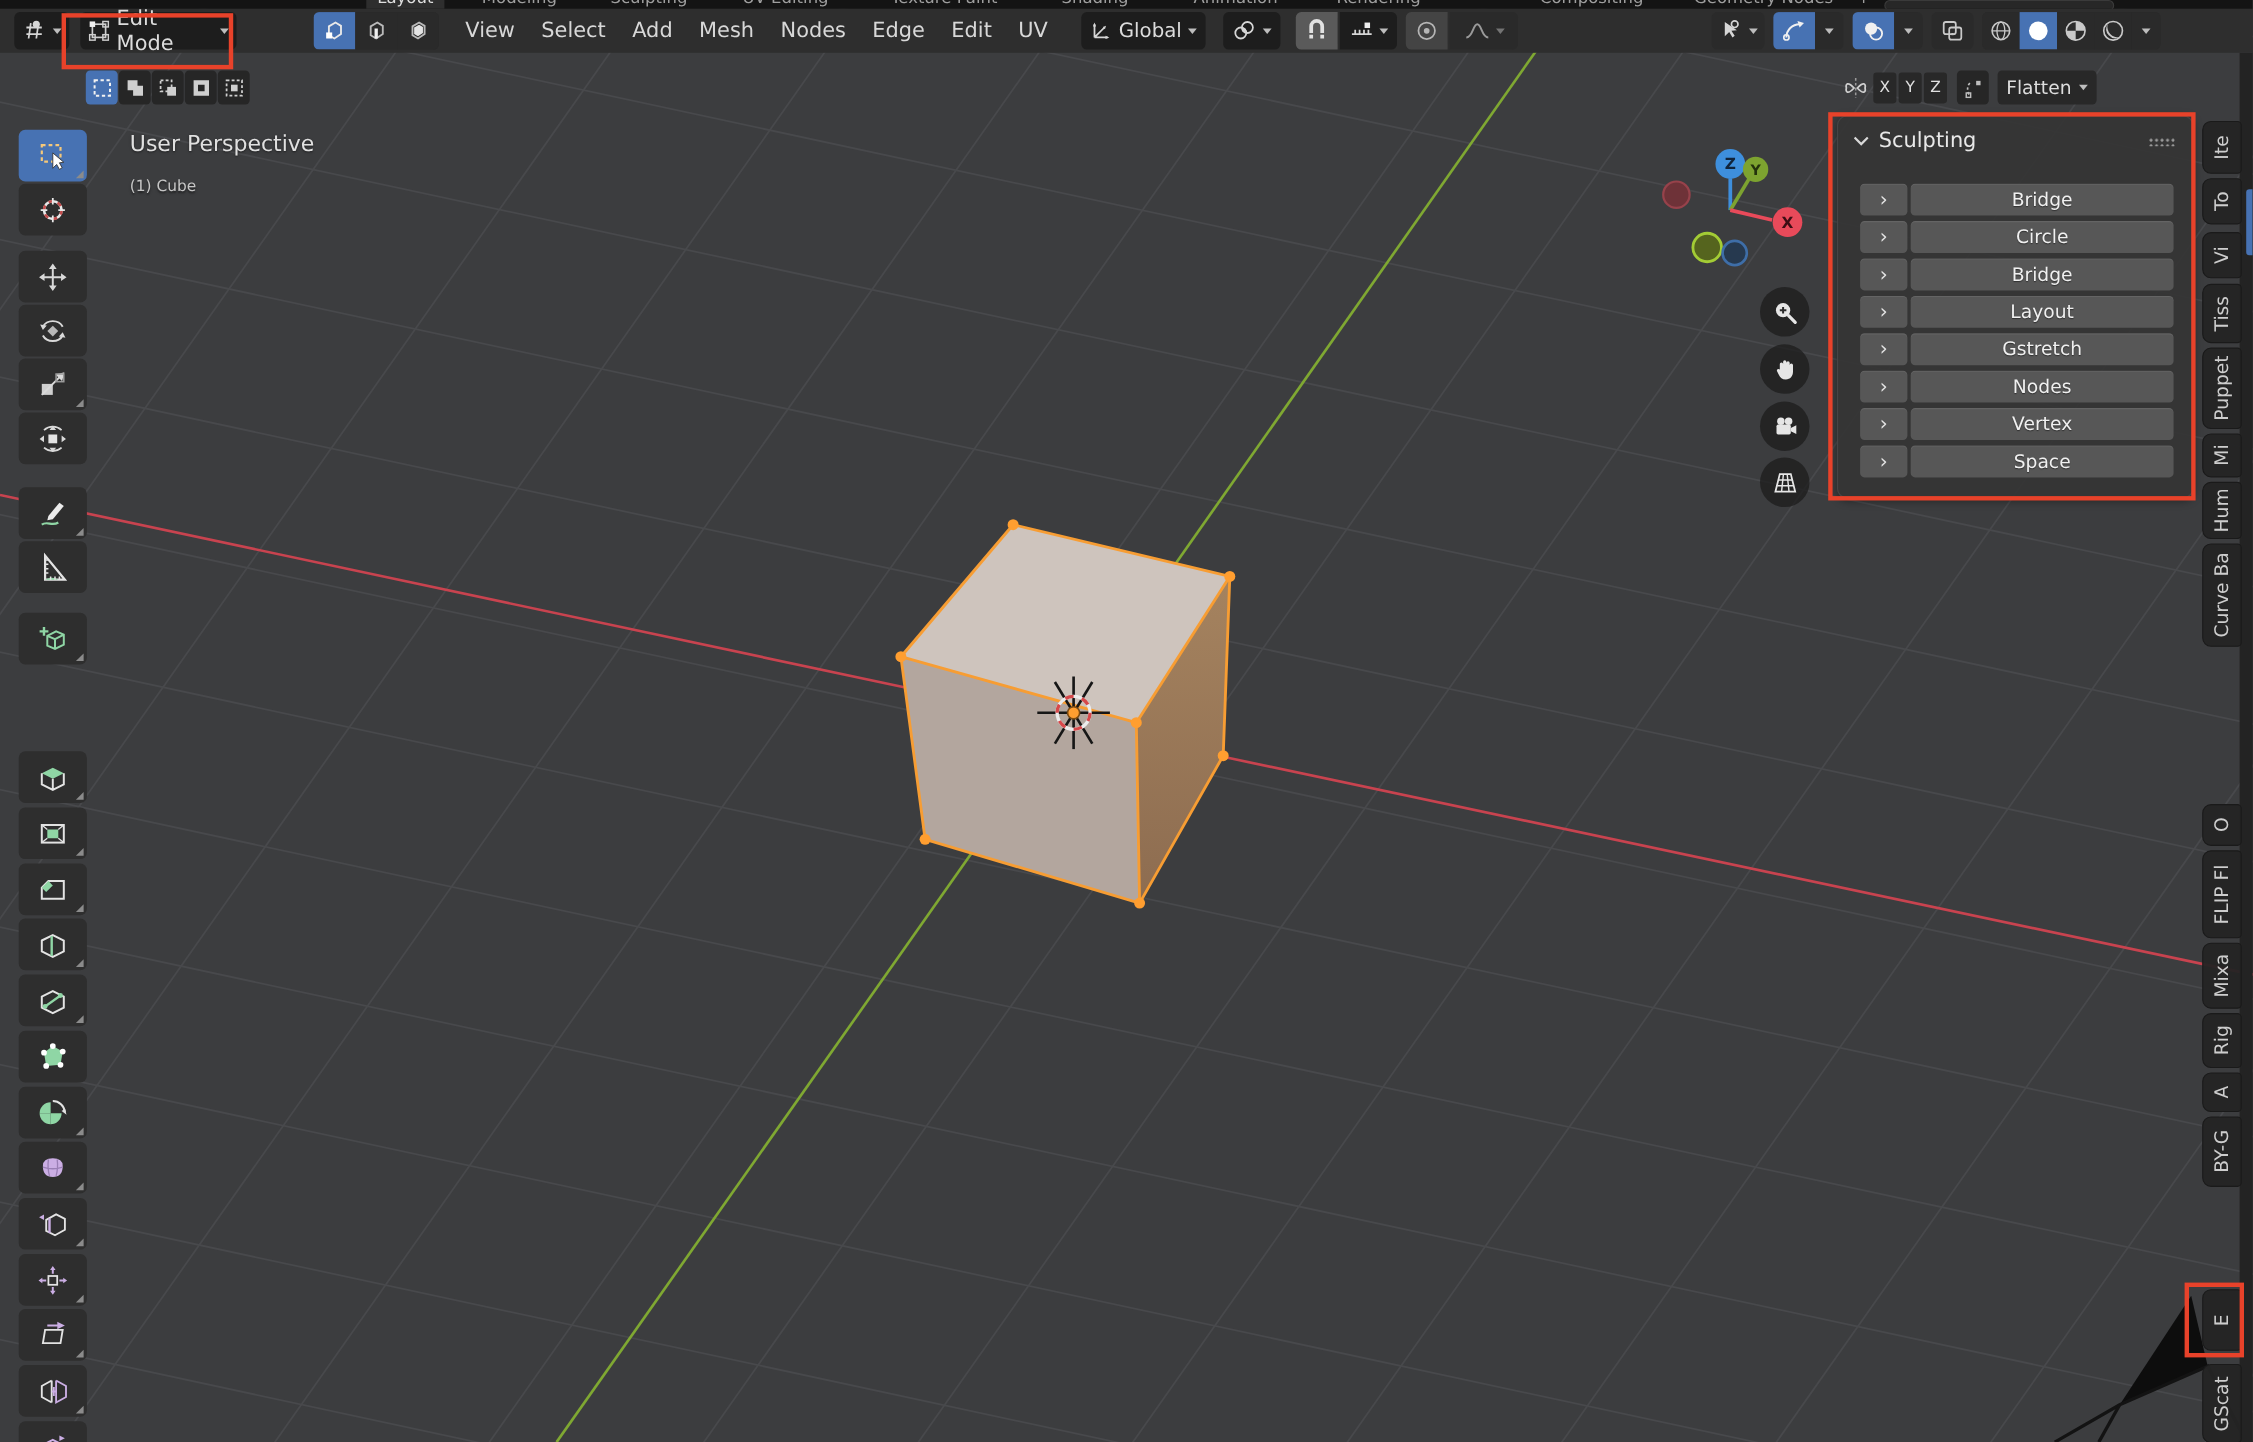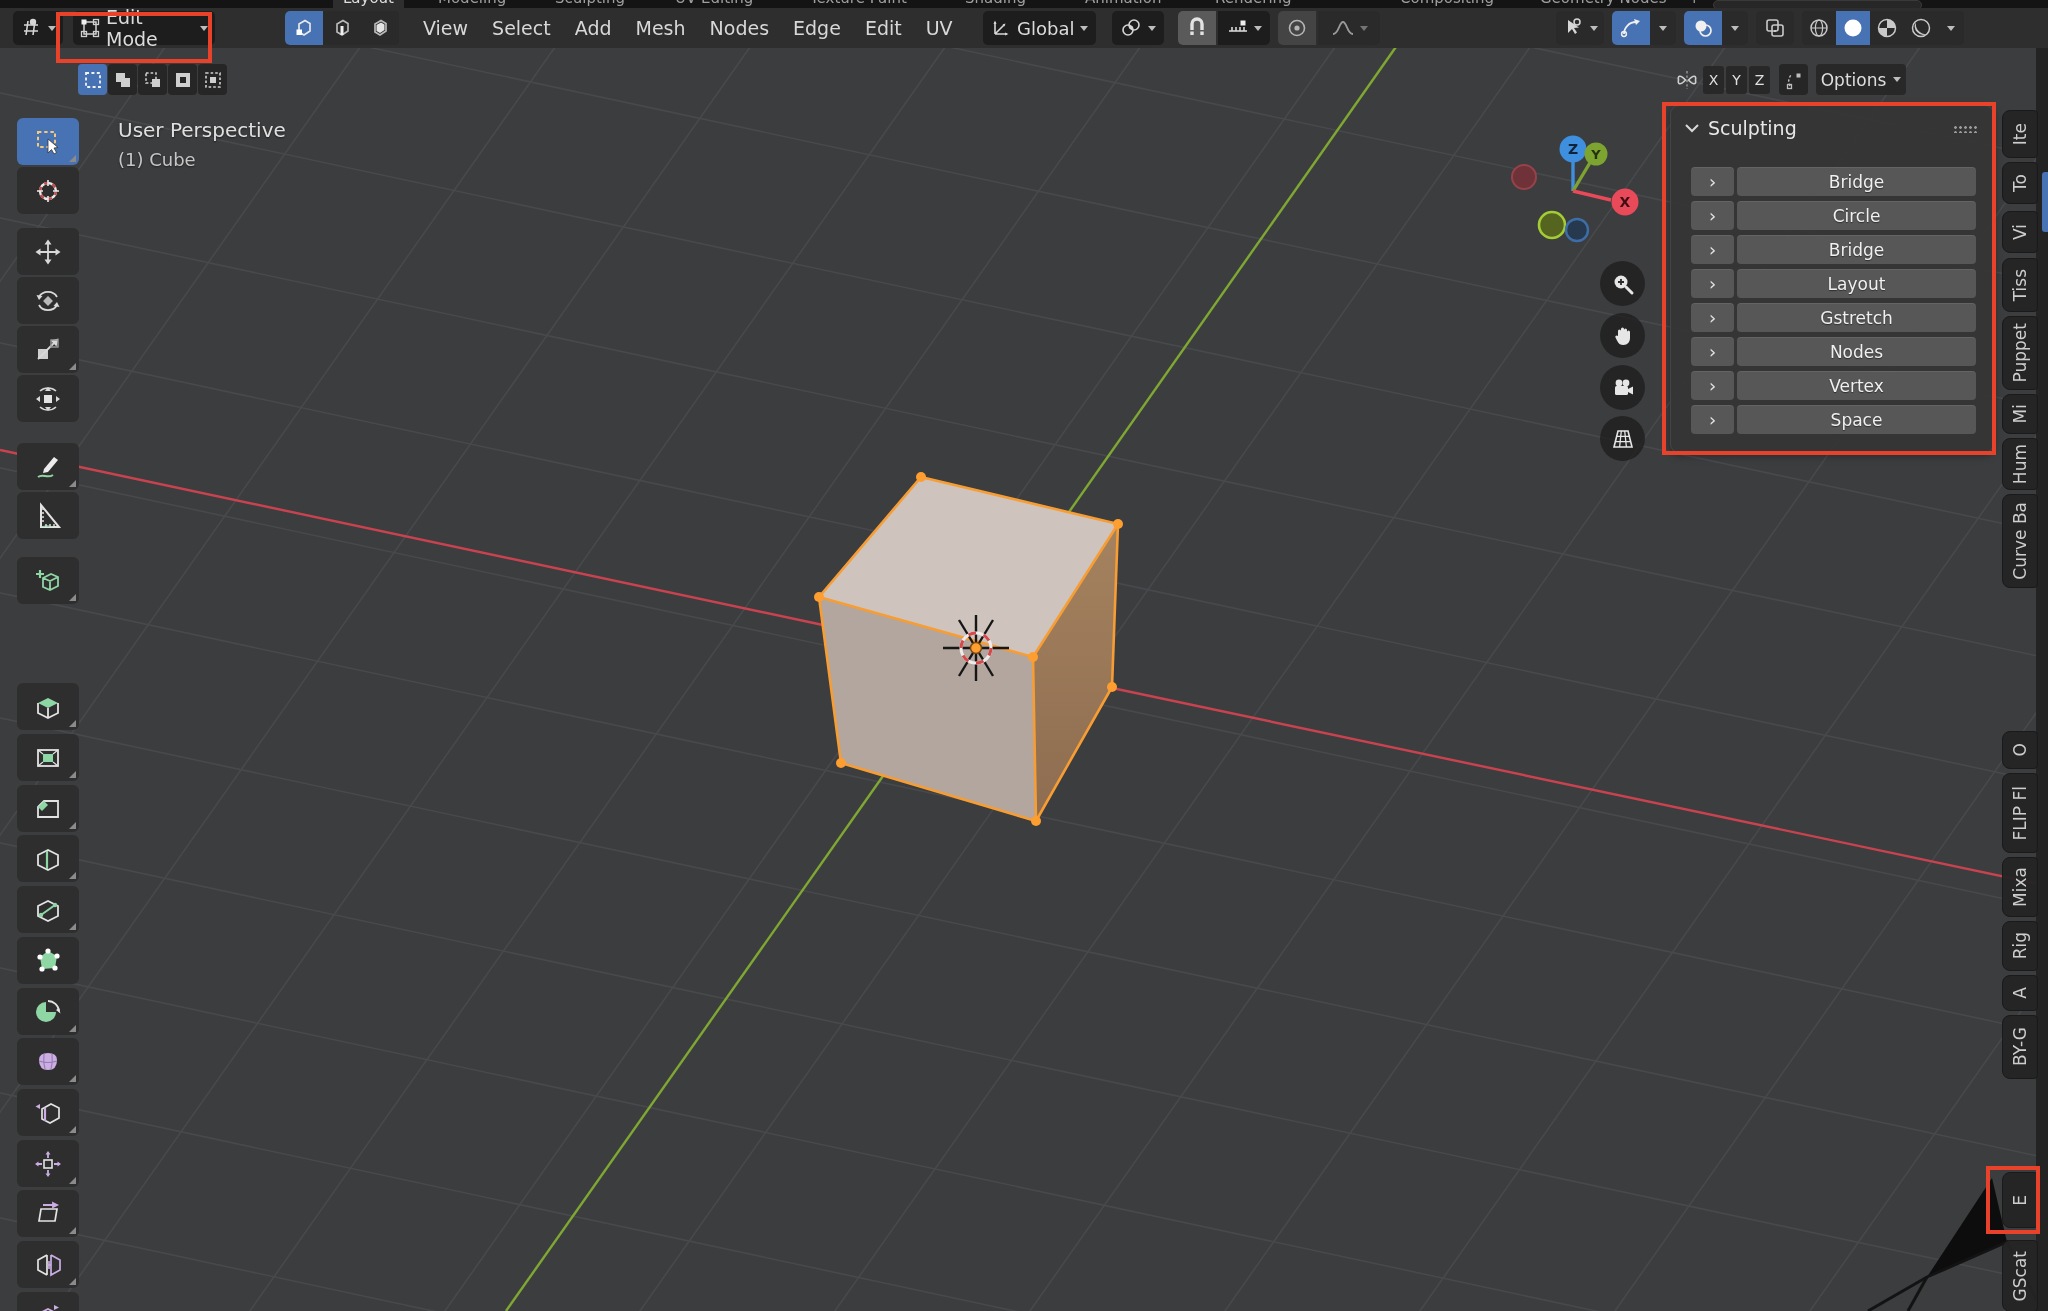--- a/index.html
+++ b/index.html
@@ -22,21 +22,21 @@
   .chev{width:0;height:0;border-left:4.5px solid transparent;border-right:4.5px solid transparent;border-top:5.5px solid #bdbdbd;}
   .hgroup{display:flex;align-items:center;gap:6px;background:#1d1d1d;border-radius:5px;height:34px;padding:0 8px;}
   .htxt{color:#dcdcdc;font-size:18px;}
   
   .srow-btn{position:absolute;width:29px;height:31px;background:#262626;border-radius:4px;display:flex;align-items:center;justify-content:center;z-index:4;}
   .srow-btn.active{background:#4772b3;}
   .xyzbtn{position:absolute;width:21px;height:28px;background:#282828;border-radius:3px;color:#e0e0e0;font-size:14px;display:flex;align-items:center;justify-content:center;z-index:4;}
   #options-btn{position:absolute;left:1816px;top:64px;width:90px;height:31px;background:#282828;border-radius:4px;color:#dedede;font-size:17px;display:flex;align-items:center;justify-content:center;gap:7px;z-index:4;}
   
   #persp{position:absolute;left:118px;top:118px;color:#e0e0e0;font-size:20px;text-shadow:0 1px 2px #0008;z-index:3;}
-  #objname{position:absolute;left:118px;top:149px;color:#c6c6c6;font-size:18px;text-shadow:0 1px 2px #0008;z-index:3;}
+  #objname{position:absolute;left:118px;top:162px;color:#c6c6c6;font-size:14px;text-shadow:0 1px 2px #0008;z-index:3;}
   
   .tbtn{position:absolute;left:17px;width:62px;height:47px;background:#2e2e2e;border-radius:6px;
         display:flex;align-items:center;justify-content:center;z-index:4;}
   .tbtn.active{background:#4772b3;}
   .tbtn.opt::after{content:"";position:absolute;right:3px;bottom:3px;width:0;height:0;
         border-left:7px solid transparent;border-bottom:7px solid #8b8b8b;}
   
   .navbtn{position:absolute;left:1600px;width:45px;height:45px;border-radius:50%;background:rgba(28,28,28,.75);
           display:flex;align-items:center;justify-content:center;z-index:3;}
   
@@ -401,21 +401,21 @@
   <div class="xyzbtn" style="left:1726px;top:66px">Y</div>
   <div class="xyzbtn" style="left:1749px;top:66px">Z</div>
   <div class="srow-btn" style="left:1779px;top:64px">
     <svg width="20" height="20" viewBox="0 0 20 20">
       <path d="M6 16 Q3 10 7 5" fill="none" stroke="#bdbdbd" stroke-width="1.5" stroke-dasharray="2.4 2"></path>
       <rect x="3.5" y="14.5" width="4" height="4" fill="none" stroke="#bdbdbd" stroke-width="1.3"></rect>
       <rect x="12.5" y="3.5" width="4" height="4" fill="#bdbdbd"></rect>
     </svg>
   </div>
   <div id="options-btn">
-    <span>Options</span>
+    <span>Flatten</span>
     <span class="chev"></span>
   </div>
 
   <div id="persp">User Perspective</div>
   <div id="objname">(1) Cube</div>
 
   <div class="tbtn active opt" style="top:118px">
     <svg width="28" height="28" viewBox="0 0 28 28">
       <rect x="4" y="4" width="17" height="15" fill="none" stroke="#f5c87a" stroke-width="2" stroke-dasharray="3.4 2.8"></rect>
       <path d="M14 11 L14 25 L17.5 21.5 L20 26 L22.5 24.5 L20 20 L24 19.5 Z" fill="#ffffff" stroke="#333" stroke-width=".8"></path>

